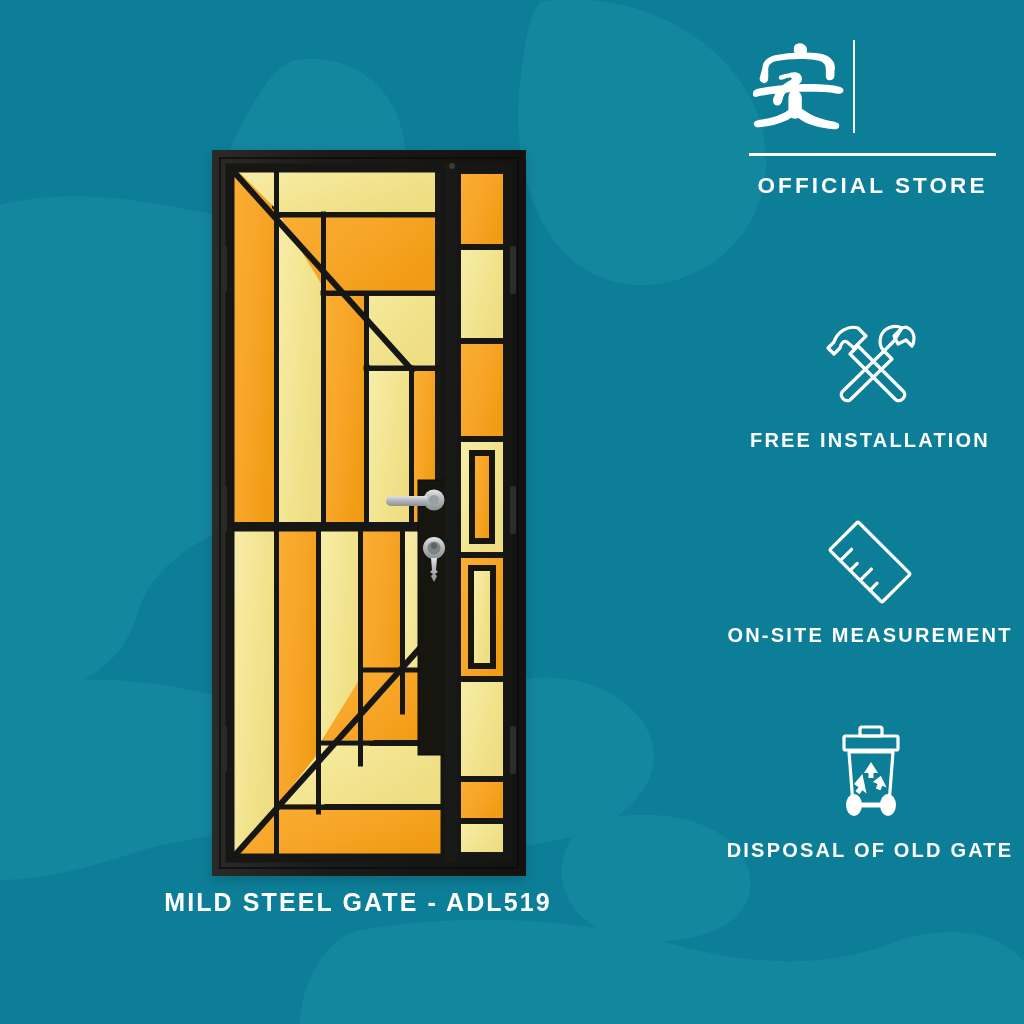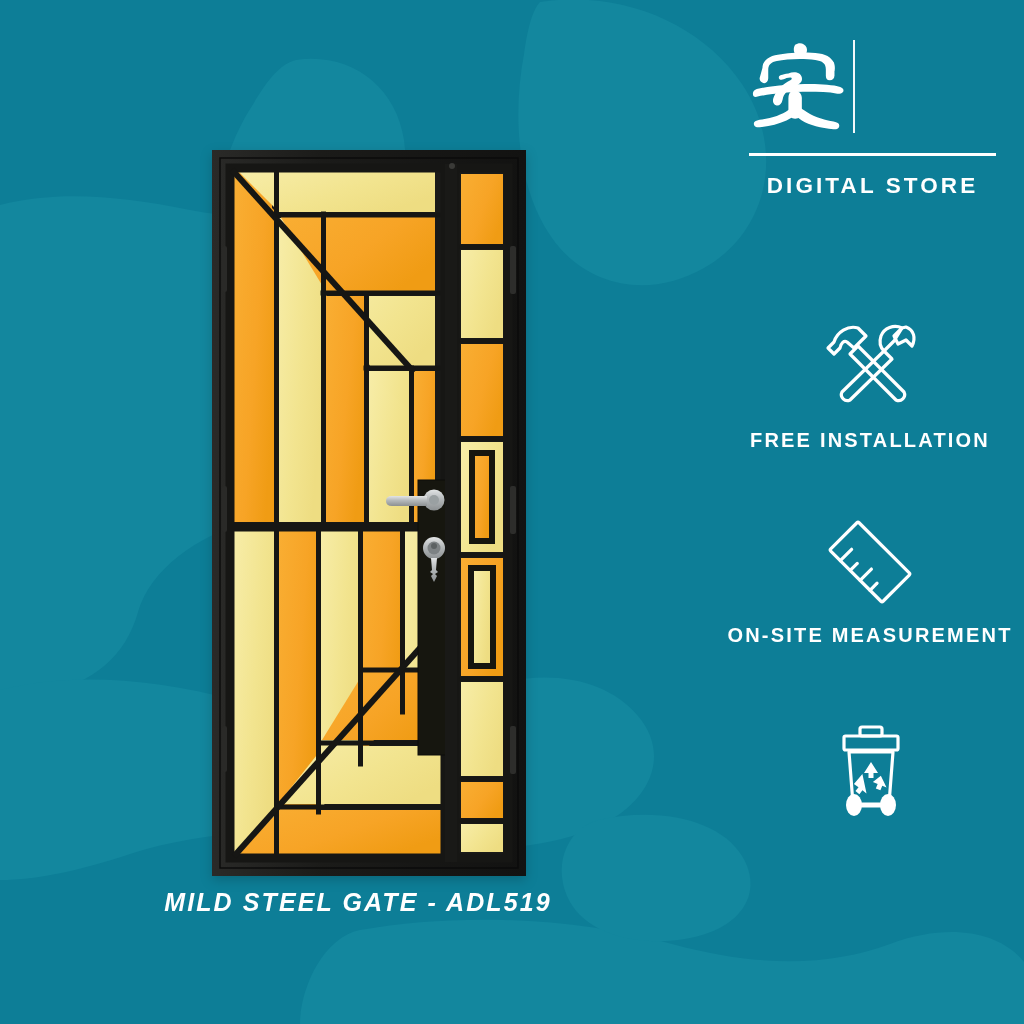--- a/index.html
+++ b/index.html
@@ -36,21 +36,20 @@
     position: absolute;
     left: 0; top: 888px;
     width: 716px;
     text-align: center;
     color: #ffffff;
     font-size: 25px;
     font-weight: bold;
     letter-spacing: 2.1px;
     font-family: "Liberation Sans", sans-serif;
     white-space: nowrap;
-    font-style: italic;
   }
   
   #info-col {
     position: absolute;
     left: 716px; top: 0;
     width: 308px; height: 1024px;
   }
   
   #brand-block {
     position: absolute;
@@ -341,21 +340,21 @@
             <path d="M44,72 c3,-2 6,-1 6,2 c0,3 -4,7 -12,11 c-9,4 -18,6 -28,7 c-4,0 -6,-1 -6,-4
                      c0,-2 2,-3 6,-4 c12,-1 23,-5 30,-10 c2,-1 3,-2 4,-2 z"></path>
 
             <path d="M52,72 c1,0 2,1 4,2 c8,6 19,10 31,12 c4,1 6,2 6,4 c0,3 -2,4 -6,4
                      c-13,-1 -25,-4 -33,-9 c-6,-4 -9,-8 -8,-11 c0,-2 3,-3 6,-2 z"></path>
           </g>
         </svg>
         <div id="brand-divider"></div>
       </div>
       <div id="brand-rule"></div>
-      <div id="official-store">DIGITAL STORE</div>
+      <div id="official-store">OFFICIAL STORE</div>
     </div>
 
     <div class="feature" id="feature-0">
       <svg class="feature-icon" width="104" height="90" viewBox="0 0 104 90">
         <g fill="none" stroke="#ffffff" stroke-width="3.2" stroke-linejoin="round" stroke-linecap="round">
 
           <path d="M22,26 L16,32 L10,26 L16,20 C19,10 30,3 40,6 L48,14 L36,26 L29,20 C26,18 23,21 22,26 Z"></path>
 
           <path d="M40,24 L86,70 a6,6 0 0 1 -8,8 L32,32 Z"></path>
 
@@ -398,16 +397,17 @@
 
         <ellipse cx="36" cy="83" rx="8" ry="11" fill="#ffffff"></ellipse>
         <ellipse cx="70" cy="83" rx="8" ry="11" fill="#ffffff"></ellipse>
 
         <g fill="#ffffff">
           <path d="M53,40 l7,11 l-4.5,0 l0,5 l-5,0 l0,-5 l-4.5,0 z"></path>
           <path d="M43,52 l-7,11 l5,2.5 l-2.5,4.3 l4.3,2.5 l2.5,-4.3 l4.5,2.6 z" transform="rotate(8 43 62)"></path>
           <path d="M64,54 l4,12.5 l-4,-2.3 l-2.5,4.3 l-4.3,-2.5 l2.5,-4.3 l-4.5,-2.6 z" transform="rotate(-8 61 62)"></path>
         </g>
       </svg>
+      <div class="feature-label">DISPOSAL OF OLD GATE</div>
     </div>
 
   </div>
 </div>
 
 </body></html>

